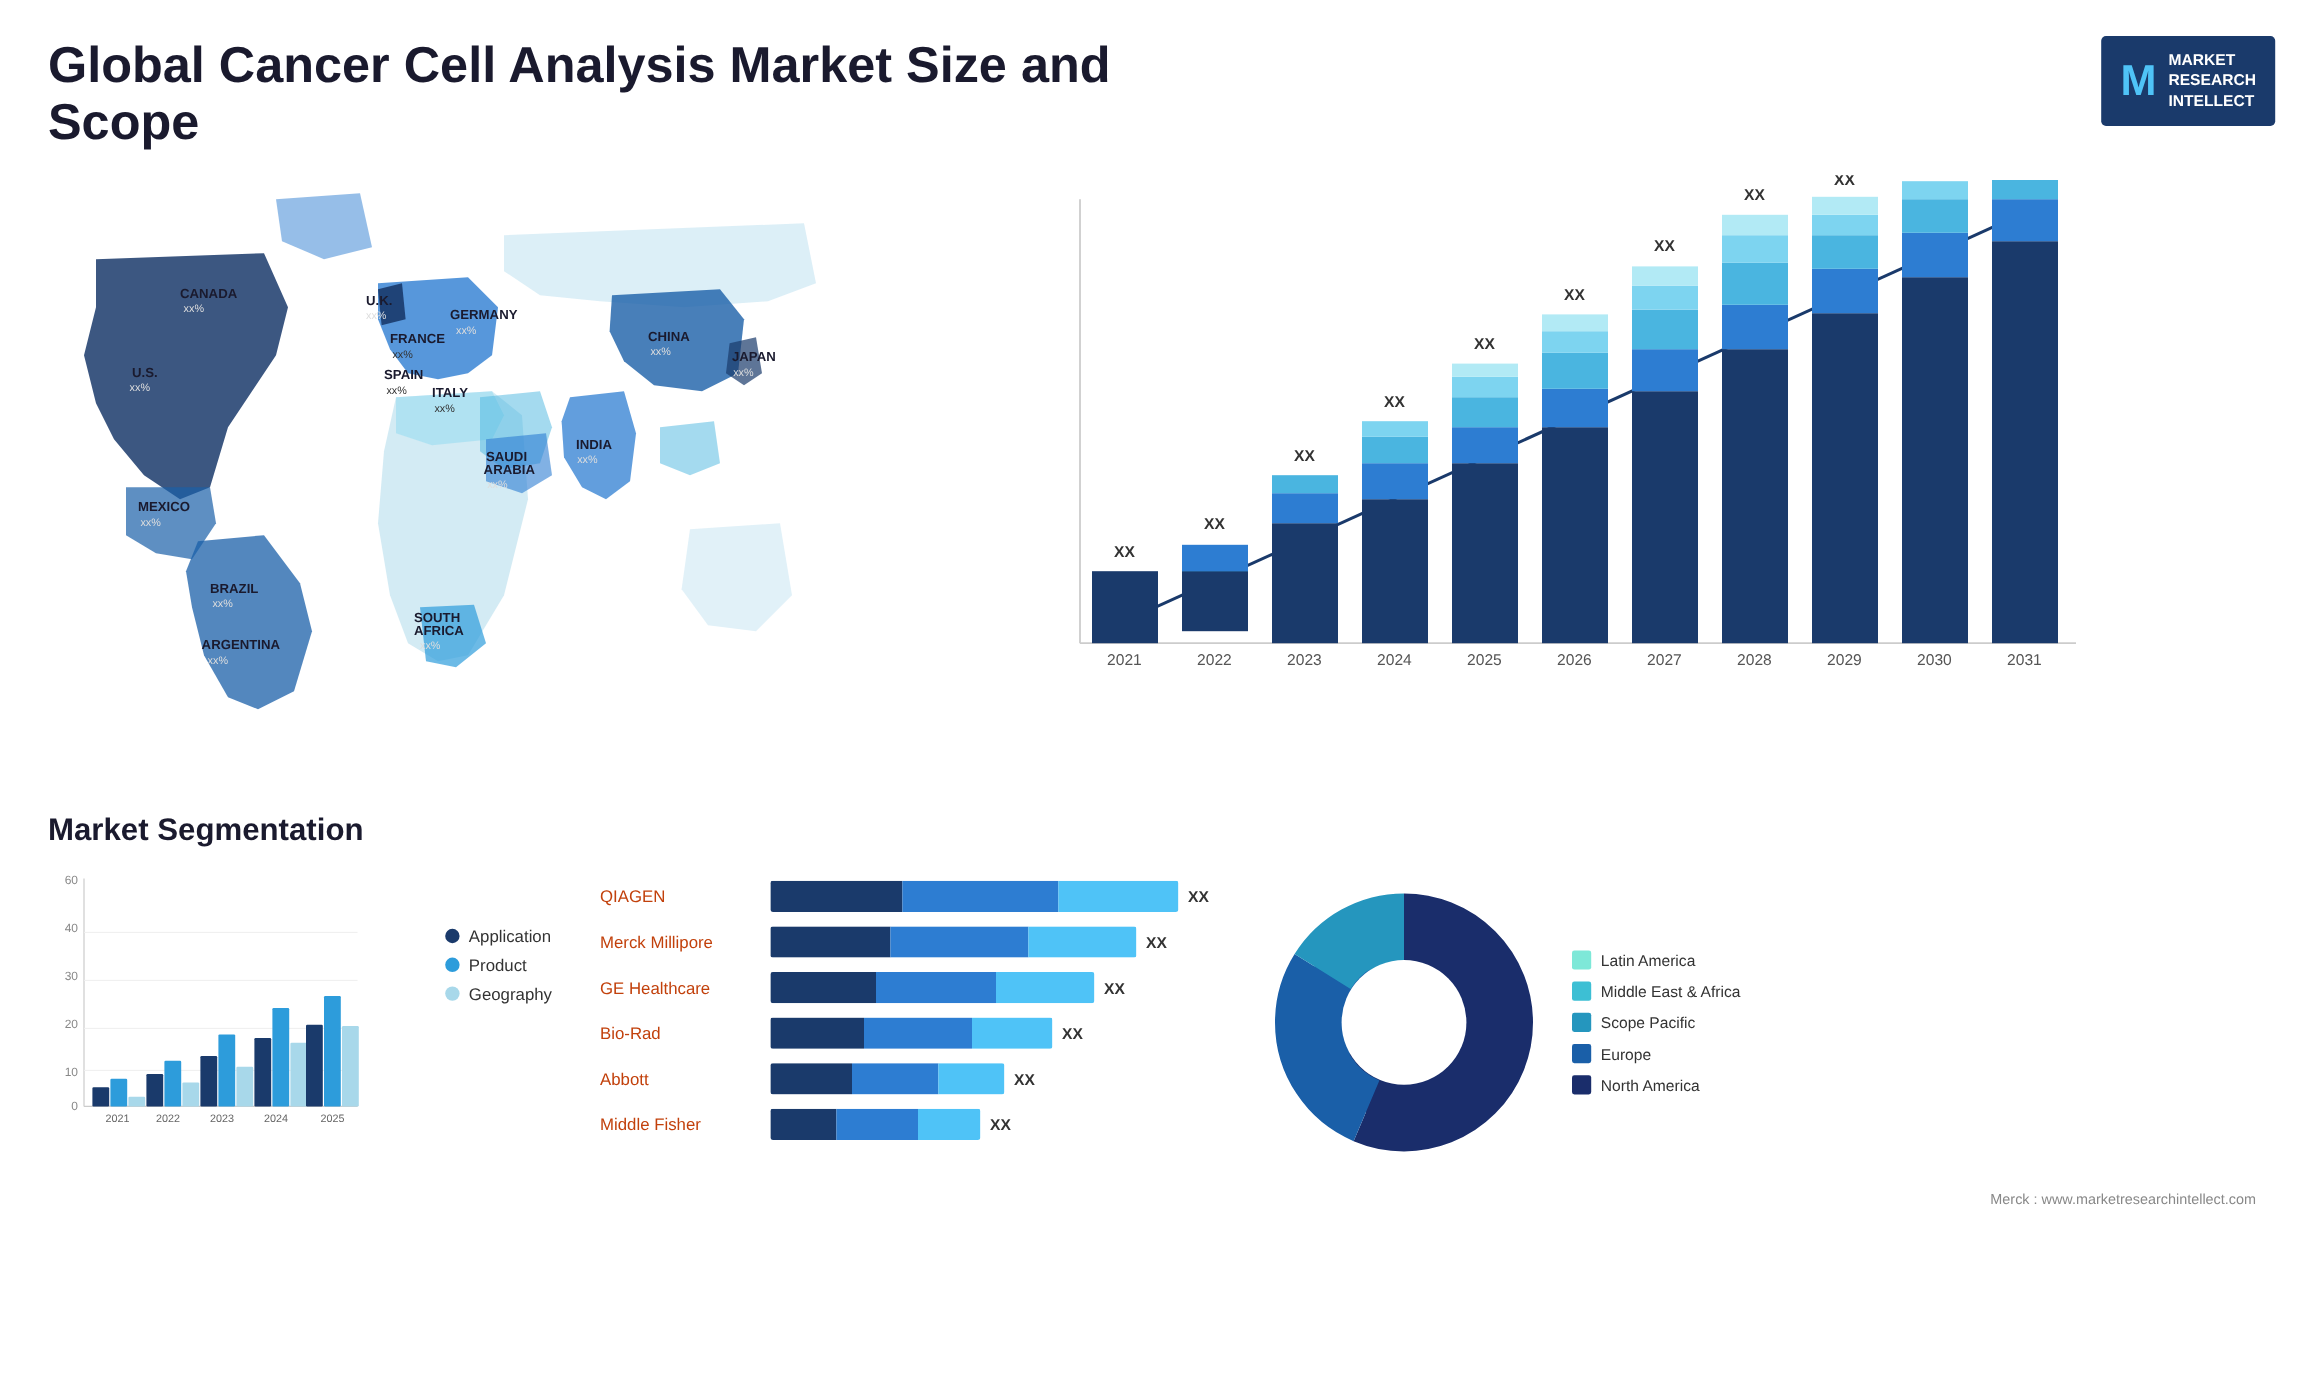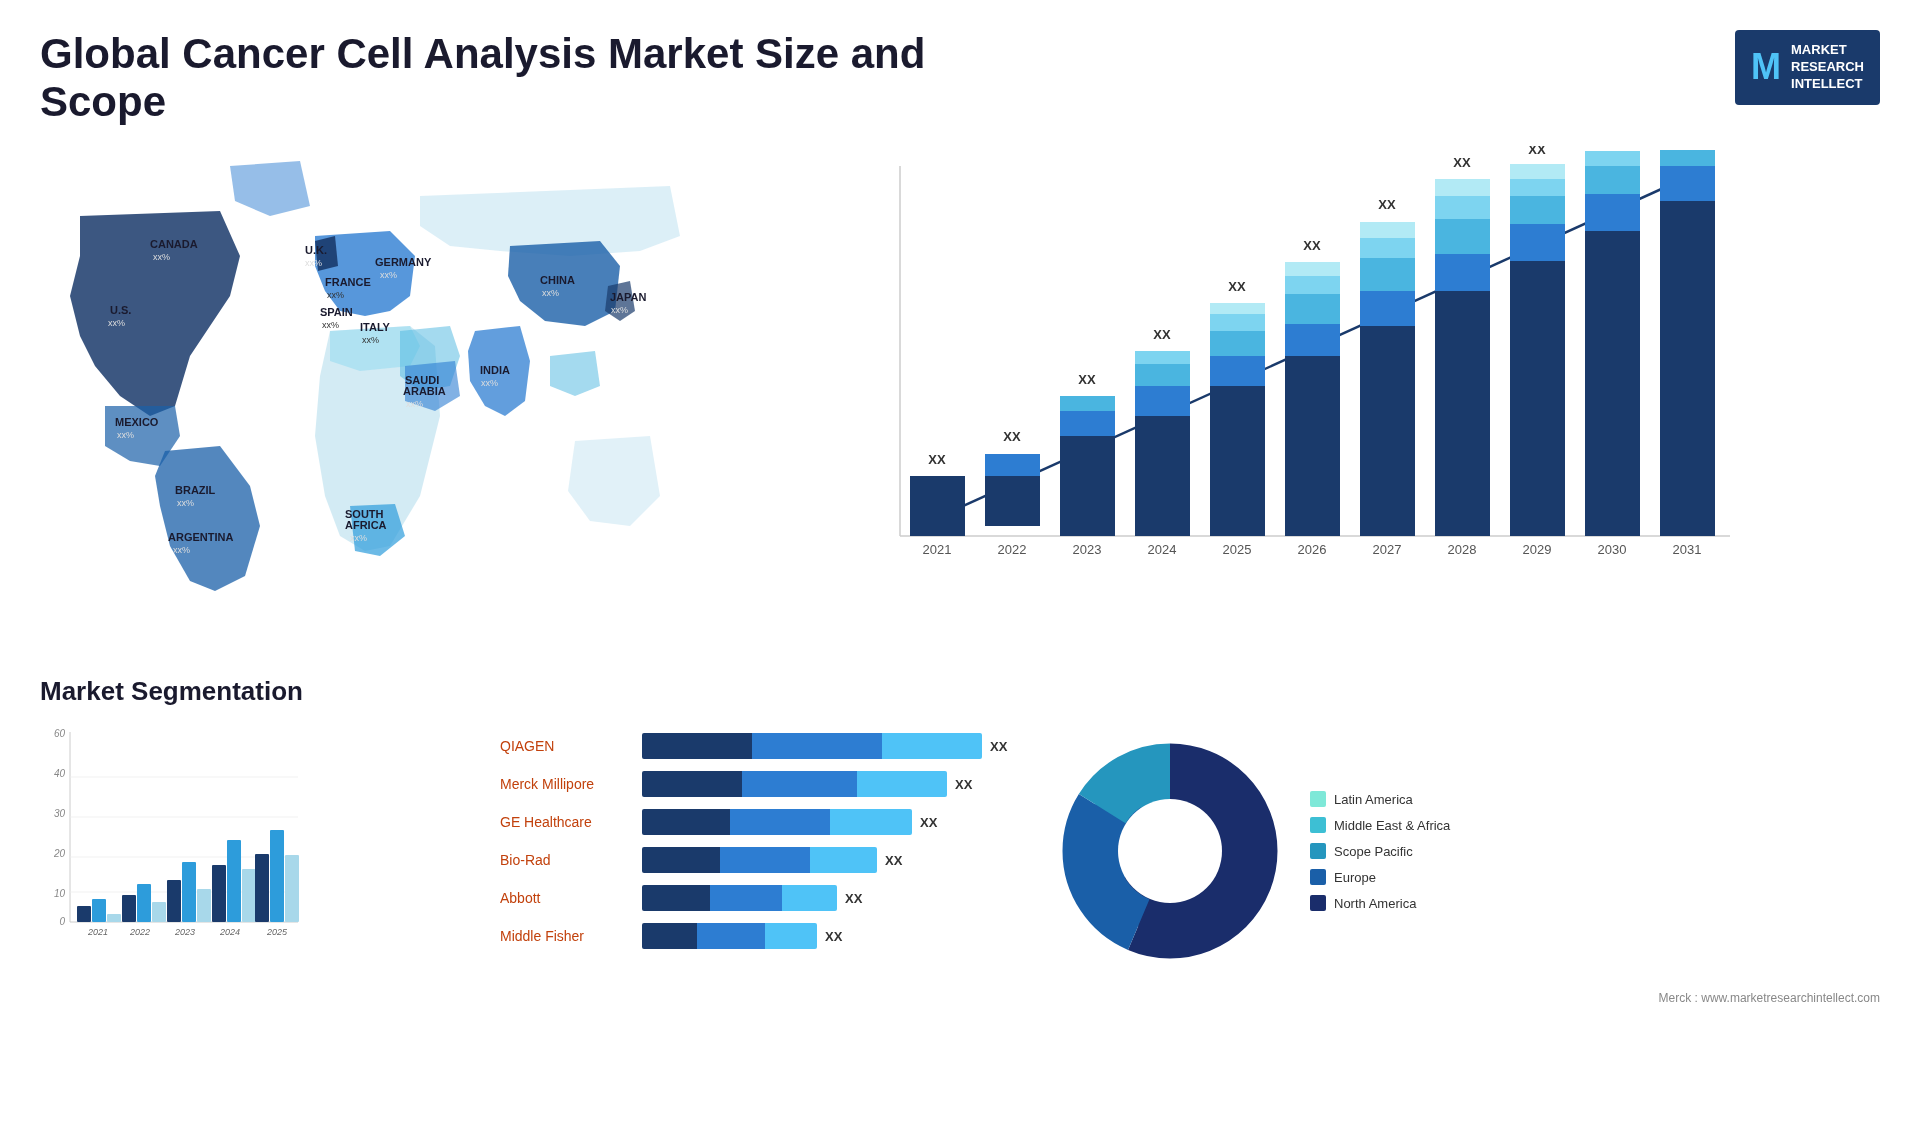--- a/index.html
+++ b/index.html
@@ -9,21 +9,21 @@
       width: 1920px;
       min-height: 1146px;
       overflow: hidden;
     }
 
     
     .header {
       display: flex;
       justify-content: space-between;
       align-items: flex-start;
-      padding: 30px 40px 10px 40px;
+      padding: 30px 24px 10px 40px;
     }
     .main-title {
       font-size: 42px;
       font-weight: bold;
       color: #1a1a2e;
       max-width: 900px;
     }
     .logo-area {
       display: flex;
       flex-direction: column;
@@ -395,21 +395,21 @@
         <text x="837" y="408" text-anchor="middle" font-size="13" fill="#555">2031</text>
       </svg>
     </div>
   </div>
 </div>
 
 <div class="bottom-row">
 
   <div class="segmentation-section">
     <div class="section-title">Market Segmentation</div>
-    <div style="display:flex; gap:36px;font-style:italic;">
+    <div style="display:flex; gap:36px;">
       <div style="position:relative; flex:1;">
         <svg width="260" height="230" viewBox="0 0 260 230">
 
           <line x1="30" y1="5" x2="30" y2="195" stroke="#ccc" stroke-width="1"></line>
 
           <line x1="30" y1="195" x2="258" y2="195" stroke="#ccc" stroke-width="1"></line>
 
           <text x="25" y="10" text-anchor="end" font-size="10" fill="#888">60</text>
           <text x="25" y="50" text-anchor="end" font-size="10" fill="#888">40</text>
           <text x="25" y="90" text-anchor="end" font-size="10" fill="#888">30</text>
@@ -442,20 +442,34 @@
           <rect x="202" y="142" width="14" height="53" fill="#a8d8ea" rx="1"></rect>
           <text x="190" y="208" text-anchor="middle" font-size="9" fill="#666">2024</text>
 
           <rect x="215" y="127" width="14" height="68" fill="#1a3a6b" rx="1"></rect>
           <rect x="230" y="103" width="14" height="92" fill="#2d9cdb" rx="1"></rect>
           <rect x="245" y="128" width="14" height="67" fill="#a8d8ea" rx="1"></rect>
           <text x="237" y="208" text-anchor="middle" font-size="9" fill="#666">2025</text>
         </svg>
       </div>
 
+      <div class="seg-legend" style="padding-top:30px;">
+        <div class="legend-item">
+          <div class="legend-dot" style="background:#1a3a6b;"></div>
+          <span>Application</span>
+        </div>
+        <div class="legend-item">
+          <div class="legend-dot" style="background:#2d9cdb;"></div>
+          <span>Product</span>
+        </div>
+        <div class="legend-item">
+          <div class="legend-dot" style="background:#a8d8ea;"></div>
+          <span>Geography</span>
+        </div>
+      </div>
     </div>
   </div>
 
   <div class="key-players-section">
 
     <div class="player-row">
       <div class="player-name">QIAGEN</div>
       <div class="player-bar-container">
         <div class="player-bar" style="width:340px;">
           <div class="player-bar-seg1" style="width:110px;"></div>

